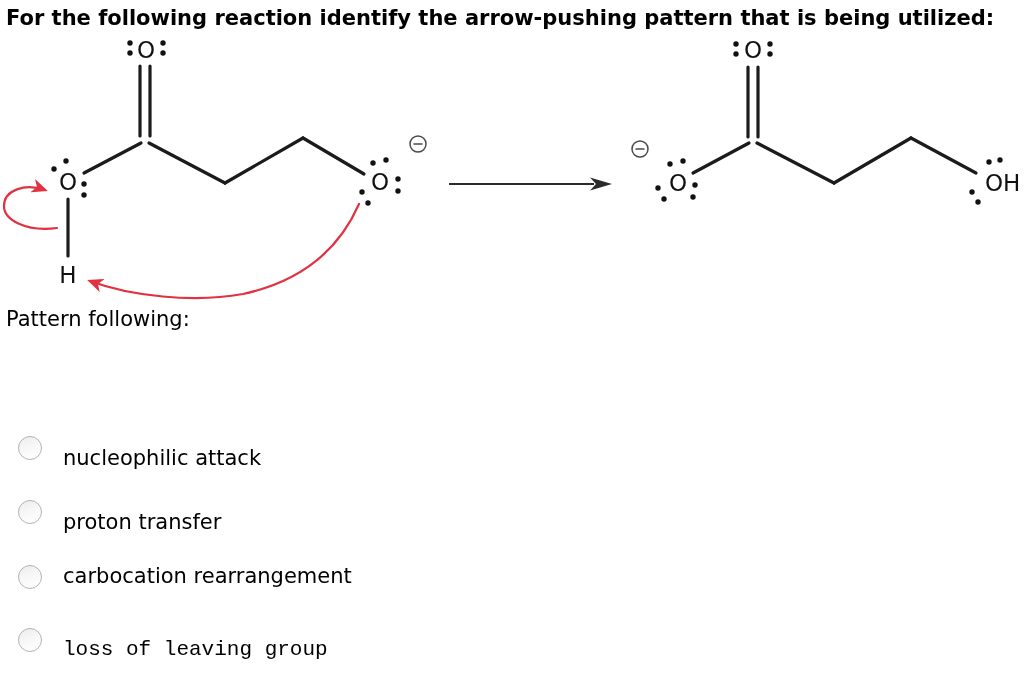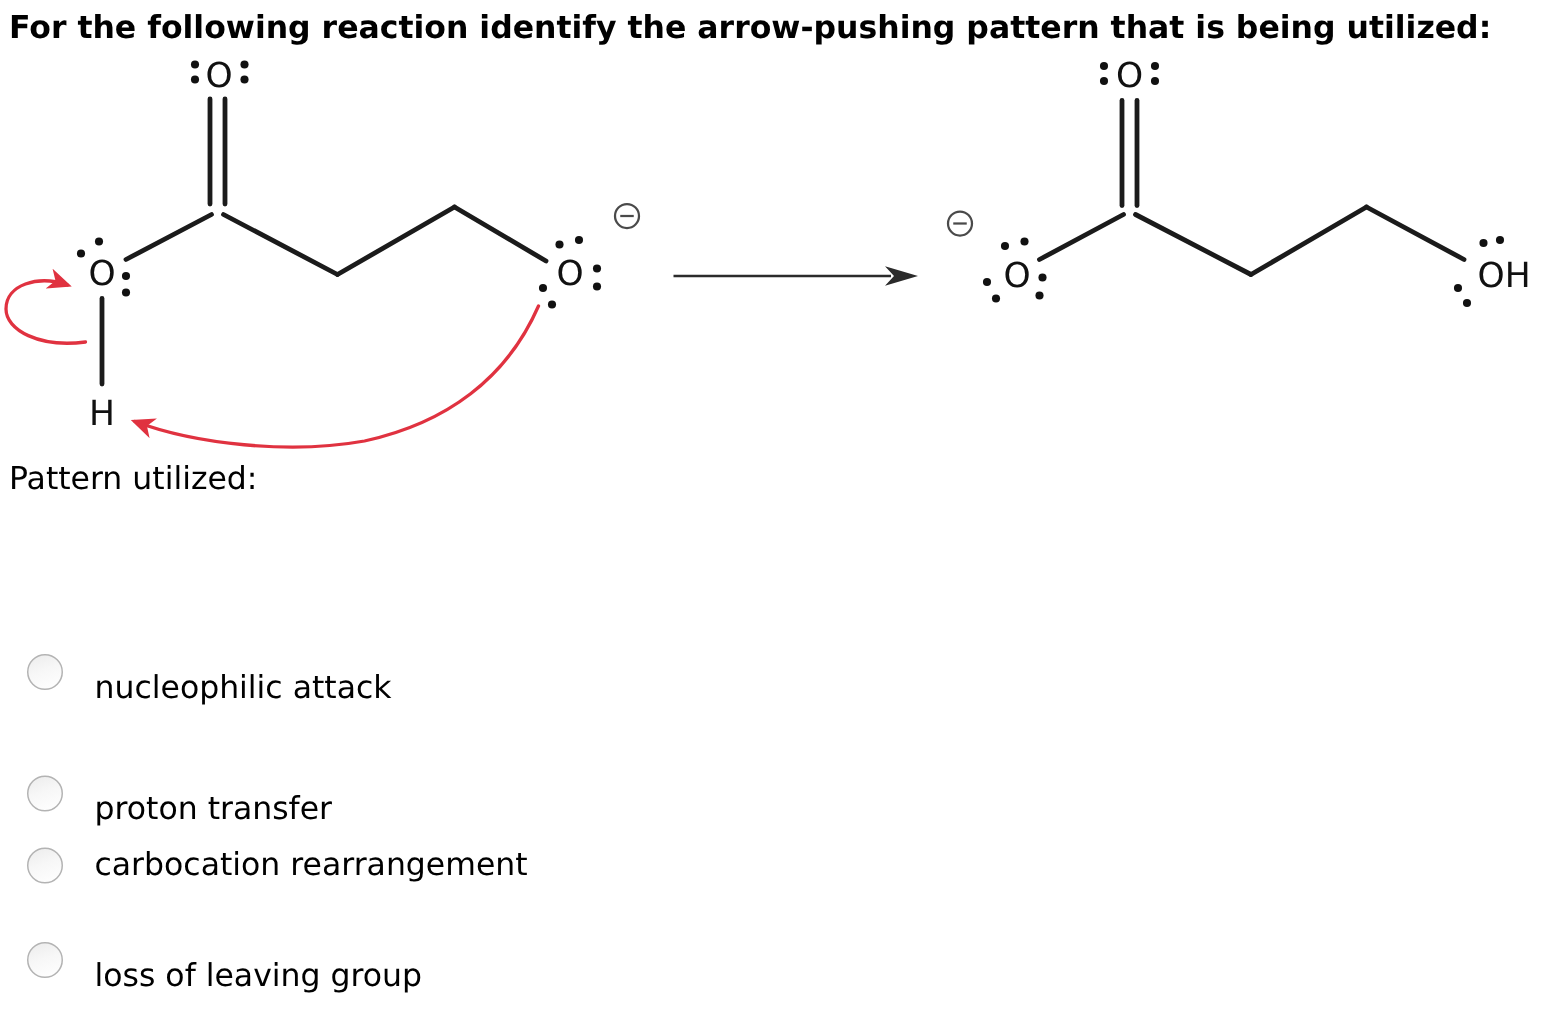--- a/index.html
+++ b/index.html
@@ -123,32 +123,32 @@
     <path class="bond" d="M911,138 L976,173"></path>
 
     <text class="atom atom-start" x="985" y="191">OH</text>
     <circle class="lp" cx="989" cy="162" r="2.7"></circle>
     <circle class="lp" cx="1000" cy="160" r="2.7"></circle>
     <circle class="lp" cx="972" cy="192" r="2.7"></circle>
     <circle class="lp" cx="978" cy="202" r="2.7"></circle>
   </g>
 </svg>
 
-<div class="pattern-label">Pattern utilized:</div>
+<div class="pattern-label">Pattern following:</div>
 
 <div>
   <div class="option" style="top:435px;">
     <span class="radio"></span>
     <span class="option-label">nucleophilic attack</span>
   </div>
-  <div class="option" style="top:516px;">
+  <div class="option" style="top:499px;">
     <span class="radio"></span>
     <span class="option-label">proton transfer</span>
   </div>
   <div class="option" style="top:563px;align-items:flex-end;">
     <span class="radio"></span>
     <span class="option-label">carbocation rearrangement</span>
   </div>
-  <div class="option" style="top:627px;">
+  <div class="option" style="top:627px;font-family:Liberation Mono, monospace;">
     <span class="radio"></span>
     <span class="option-label">loss of leaving group</span>
   </div>
 </div>
 
 </body></html>

